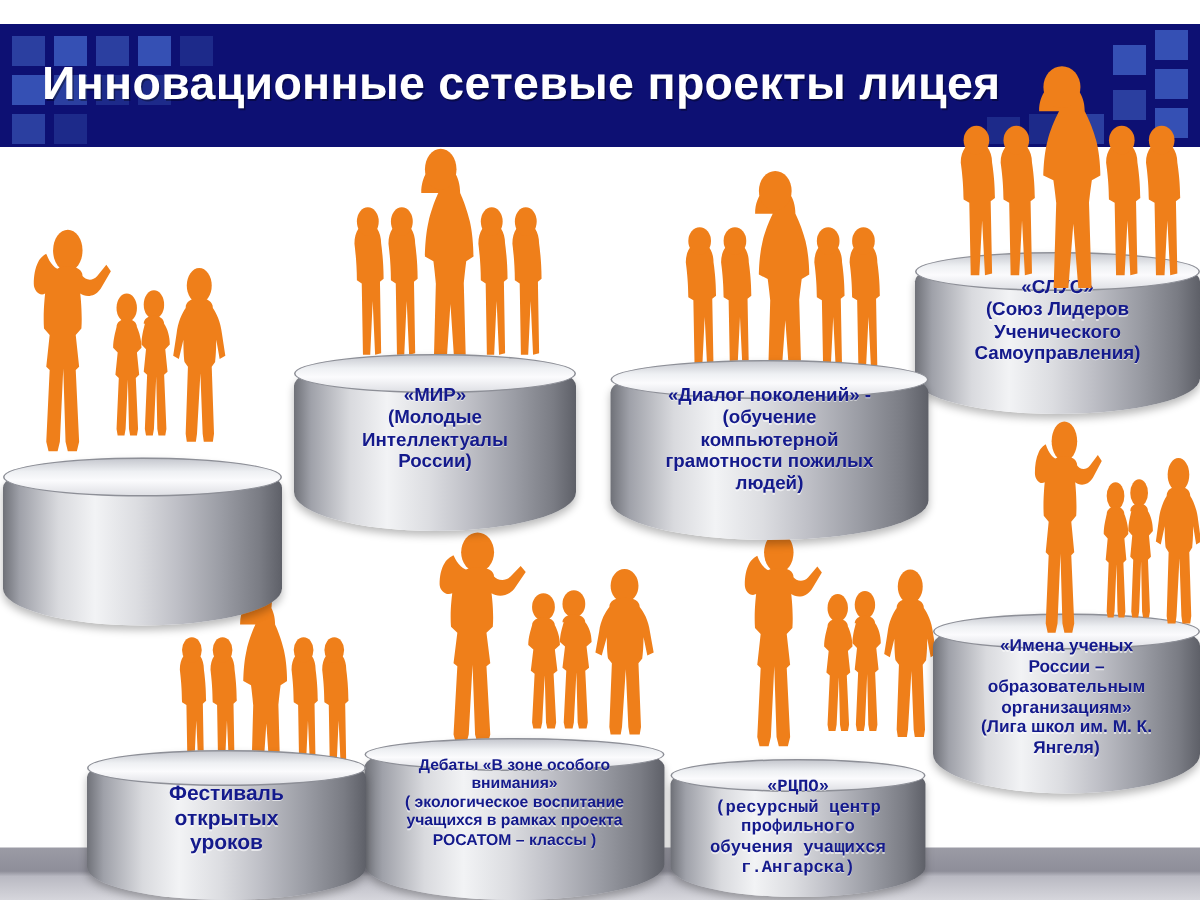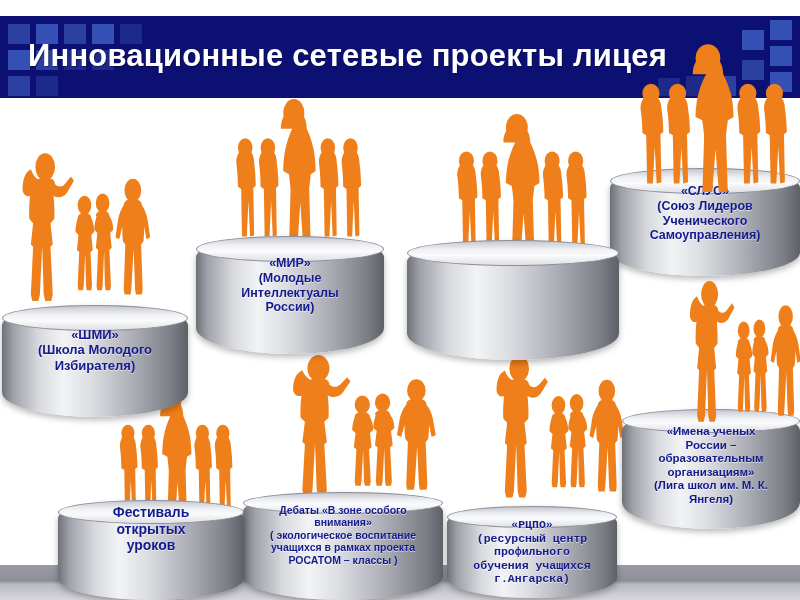--- a/index.html
+++ b/index.html
@@ -164,20 +164,25 @@
 
   <div class="figs" style="left:432px;top:112px;width:168px;height:142px;color:#ef7f1a;">
     <svg viewBox="0 0 200 140" preserveAspectRatio="none">
         <use href="#g-leader-crowd"></use>
       </svg>
   </div>
 
   <div class="pedestal" style="left:407px;top:240px;width:212px;height:120px;">
     <div class="ped-body"></div>
     <div class="ped-top" style="height:26px;"></div>
+    <div class="ped-label" style="top:16px;font-size:12.5px;">«Диалог поколений» -
+(обучение
+компьютерной
+грамотности пожилых
+людей)</div>
   </div>
 
   <div class="figs" style="left:212px;top:97px;width:162px;height:148px;color:#ef7f1a;">
     <svg viewBox="0 0 200 140" preserveAspectRatio="none">
         <use href="#g-leader-crowd"></use>
       </svg>
   </div>
 
   <div class="pedestal" style="left:196px;top:236px;width:188px;height:118px;">
     <div class="ped-body"></div>
@@ -190,23 +195,20 @@
 
   <div class="figs" style="left:18px;top:150px;width:136px;height:170px;color:#ef7f1a;">
     <svg viewBox="0 0 180 160" preserveAspectRatio="none">
         <use href="#g-woman-children-man"></use>
       </svg>
   </div>
 
   <div class="pedestal" style="left:2px;top:305px;width:186px;height:112px;">
     <div class="ped-body"></div>
     <div class="ped-top" style="height:26px;"></div>
-    <div class="ped-label" style="top:22px;font-size:13px;">«ШМИ»
-(Школа Молодого
-Избирателя)</div>
   </div>
 
   <div class="figs front" style="left:686px;top:278px;width:118px;height:162px;color:#ef7f1a;">
     <svg viewBox="0 0 180 160" preserveAspectRatio="none">
         <use href="#g-woman-children-man"></use>
       </svg>
   </div>
 
   <div class="pedestal" style="left:622px;top:409px;width:178px;height:120px;">
     <div class="ped-body"></div>
@@ -253,18 +255,18 @@
 
   <div class="figs" style="left:98px;top:388px;width:146px;height:132px;color:#ef7f1a;">
     <svg viewBox="0 0 200 140" preserveAspectRatio="none">
         <use href="#g-leader-crowd"></use>
       </svg>
   </div>
 
   <div class="pedestal" style="left:58px;top:500px;width:186px;height:100px;">
     <div class="ped-body"></div>
     <div class="ped-top" style="height:24px;"></div>
-    <div class="ped-label" style="top:4px;font-size:14px;">Фестиваль
+    <div class="ped-label" style="top:20px;font-size:14px;">Фестиваль
 открытых
 уроков</div>
   </div>
 
 </div>
 
 </body></html>

